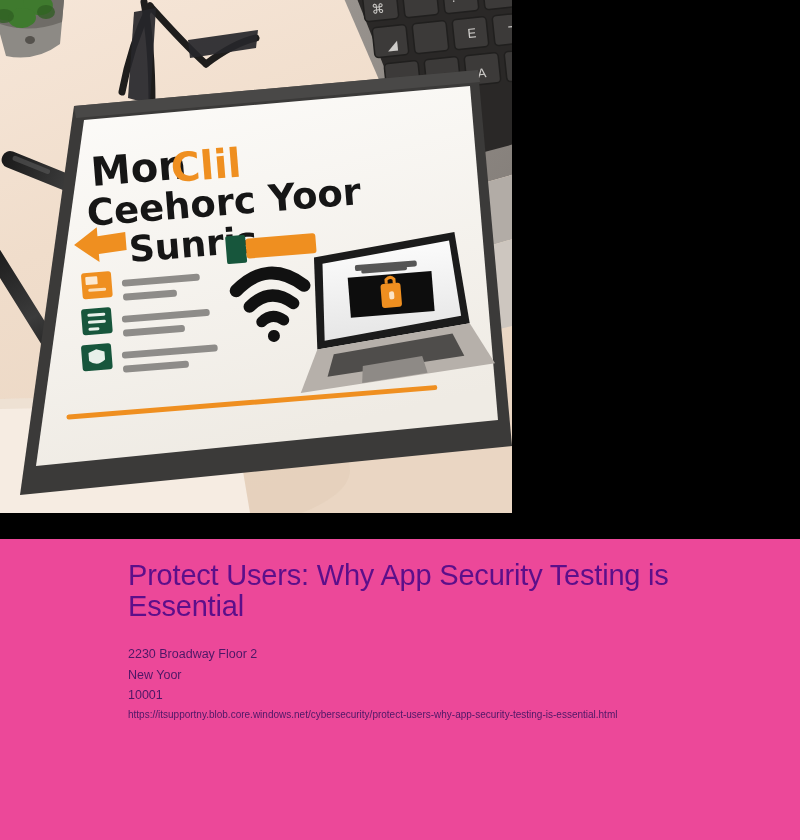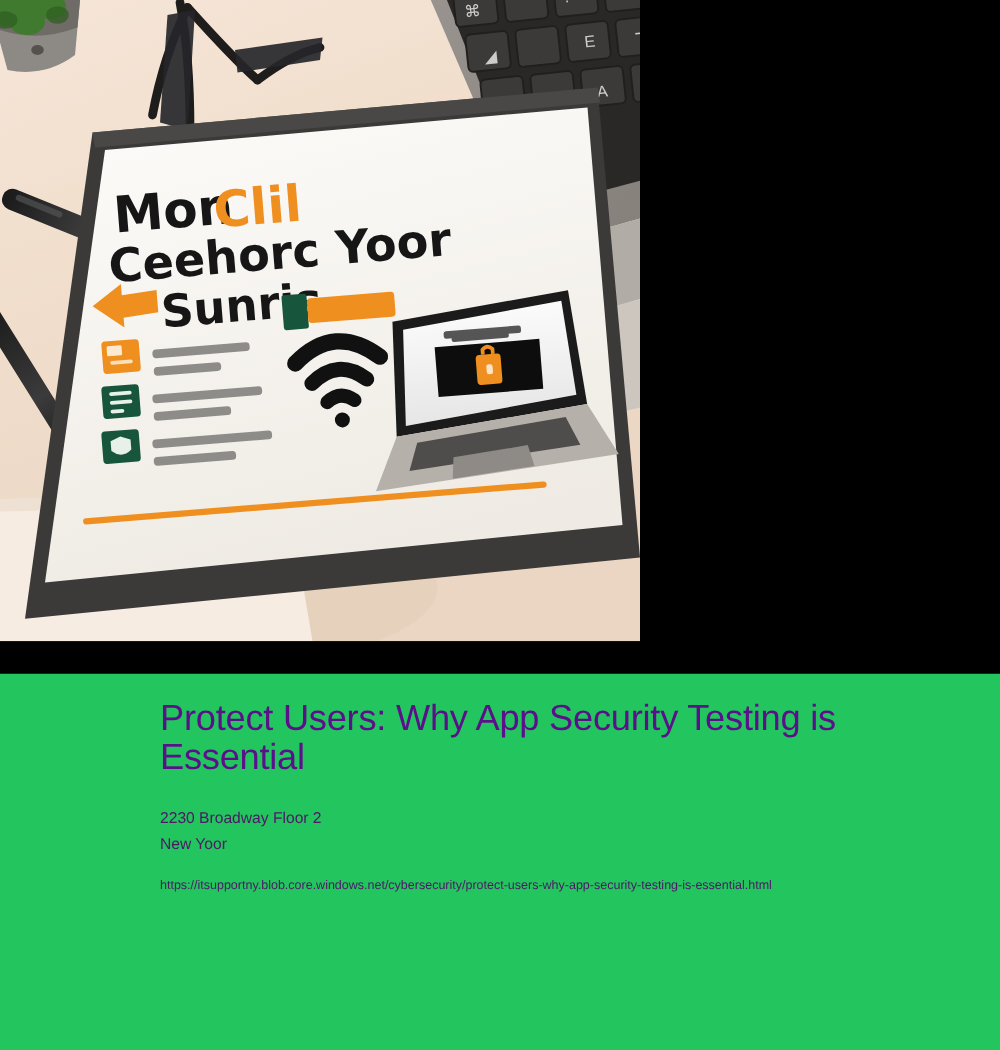--- a/index.html
+++ b/index.html
@@ -46,21 +46,21 @@
     background: #000000;
   }
 
   
   #info-panel {
     position: absolute;
     left: 0;
     top: 539px;
     width: 800px;
     height: 301px;
-    background: #22c55e;
+    background: #ec4899;
   }
   #info-inner {
     position: absolute;
     left: 128px;
     top: 21px;
     width: 620px;
   }
   #page-title {
     font-size: 29px;
     line-height: 31px;
@@ -79,21 +79,21 @@
   }
   #contact-block {
     margin-top: 22px;
   }
   .contact-line {
     font-size: 12.5px;
     line-height: 20.5px;
     color: #4d1766;
   }
   #source-url {
-    margin-top: 17px;
+    margin-top: 2px;
     font-size: 10px;
     line-height: 13px;
     color: #4d1766;
     text-decoration: none;
     display: block;
     white-space: nowrap;
   }
 </style>
 </head>
 <body>
@@ -308,16 +308,17 @@
 </div>
 
 <div id="letterbox-gap"></div>
 
 <section id="info-panel">
   <div id="info-inner">
     <h1 id="page-title">Protect Users: Why App Security Testing is Essential</h1>
     <div id="contact-block">
       <div class="contact-line">2230 Broadway Floor 2</div>
       <div class="contact-line">New Yoor</div>
+      <div class="contact-line">10001</div>
     </div>
     <a id="source-url" href="#">https://itsupportny.blob.core.windows.net/cybersecurity/protect-users-why-app-security-testing-is-essential.html</a>
   </div>
 </section>
 
 </body></html>

